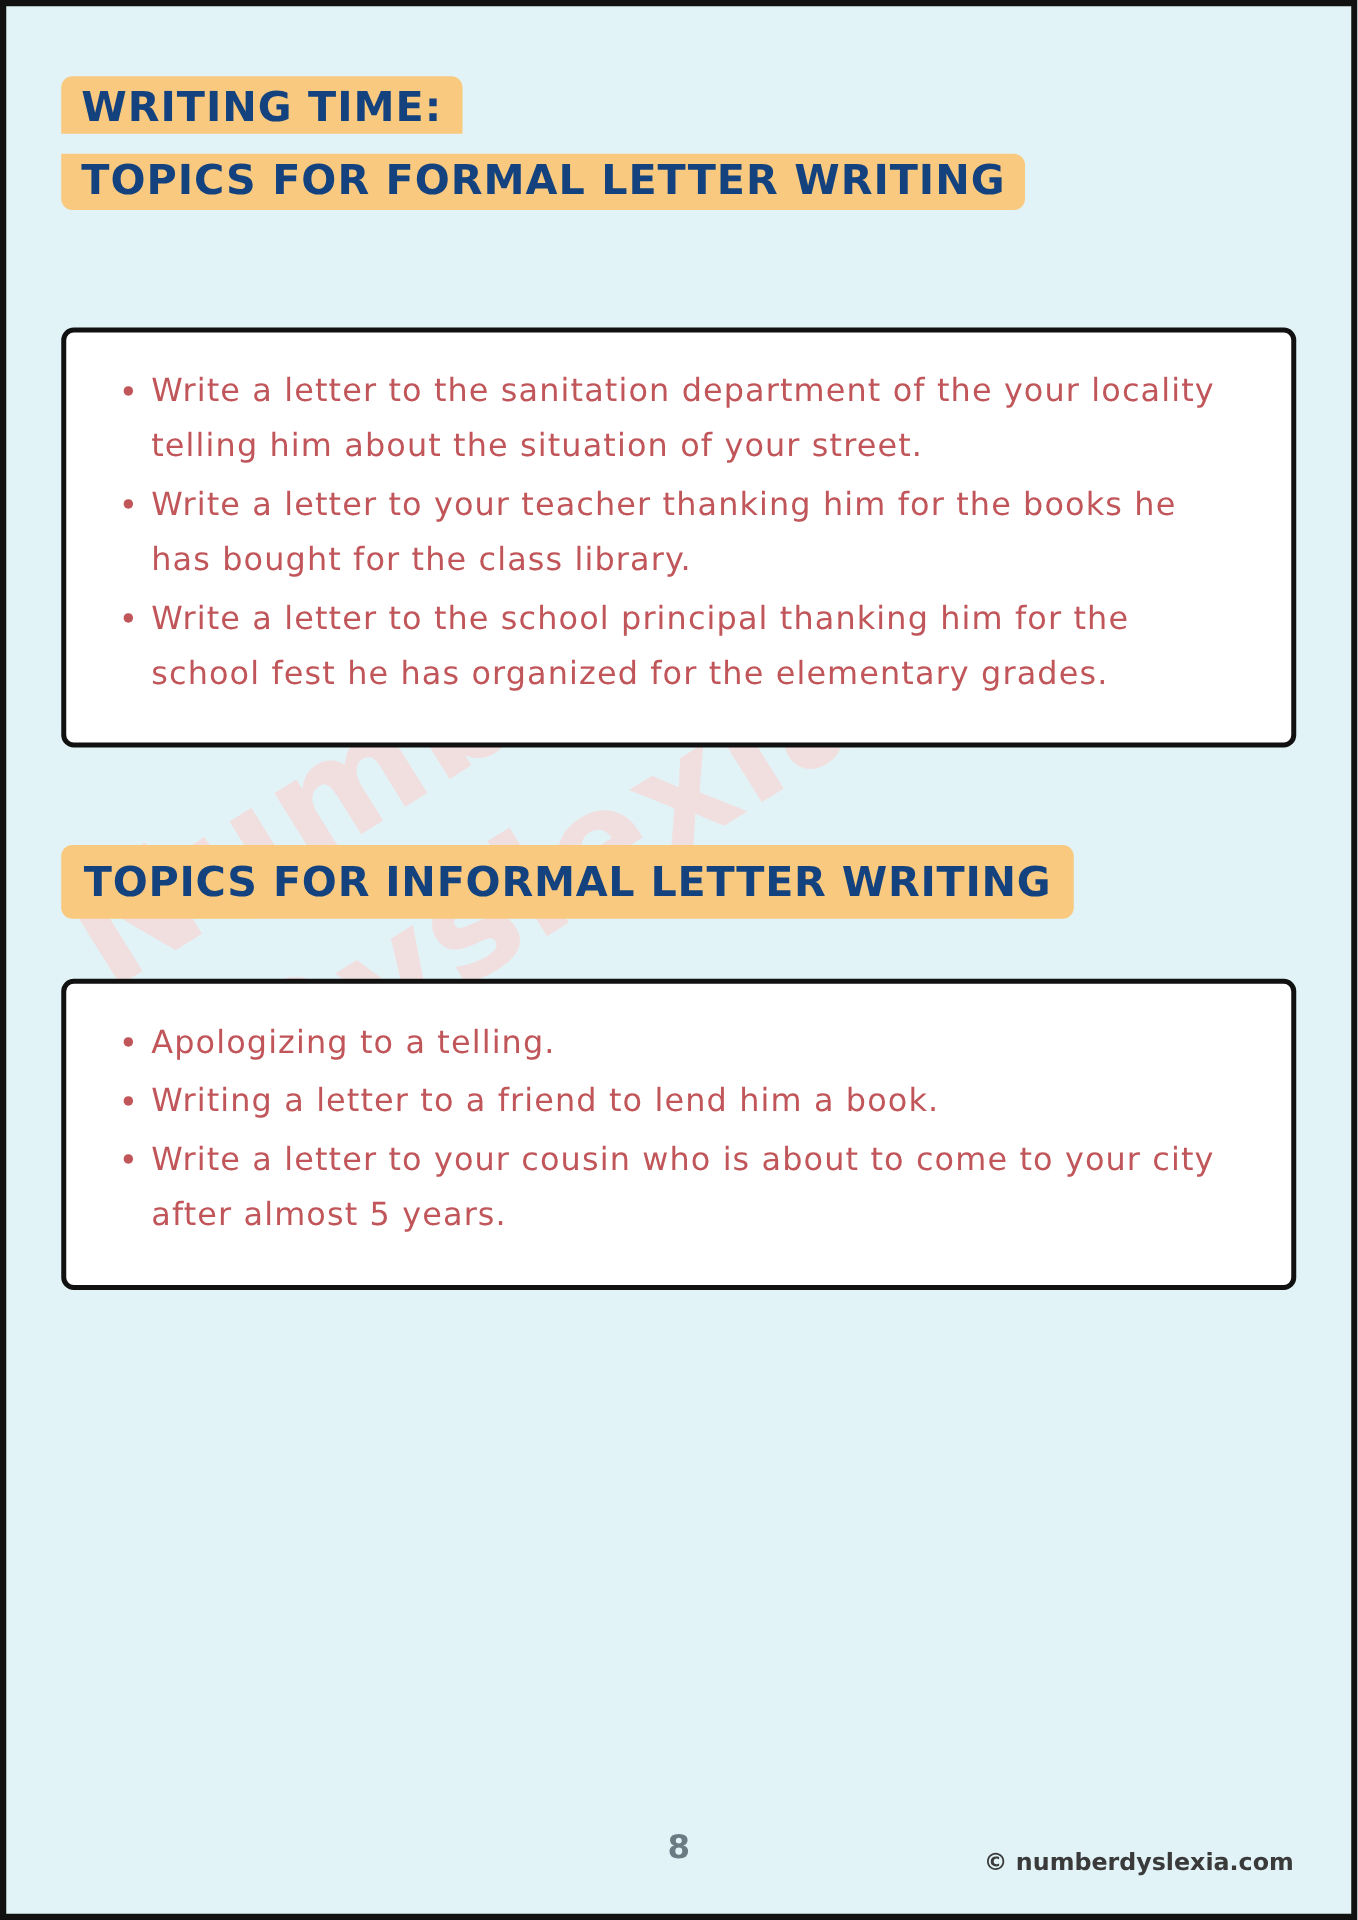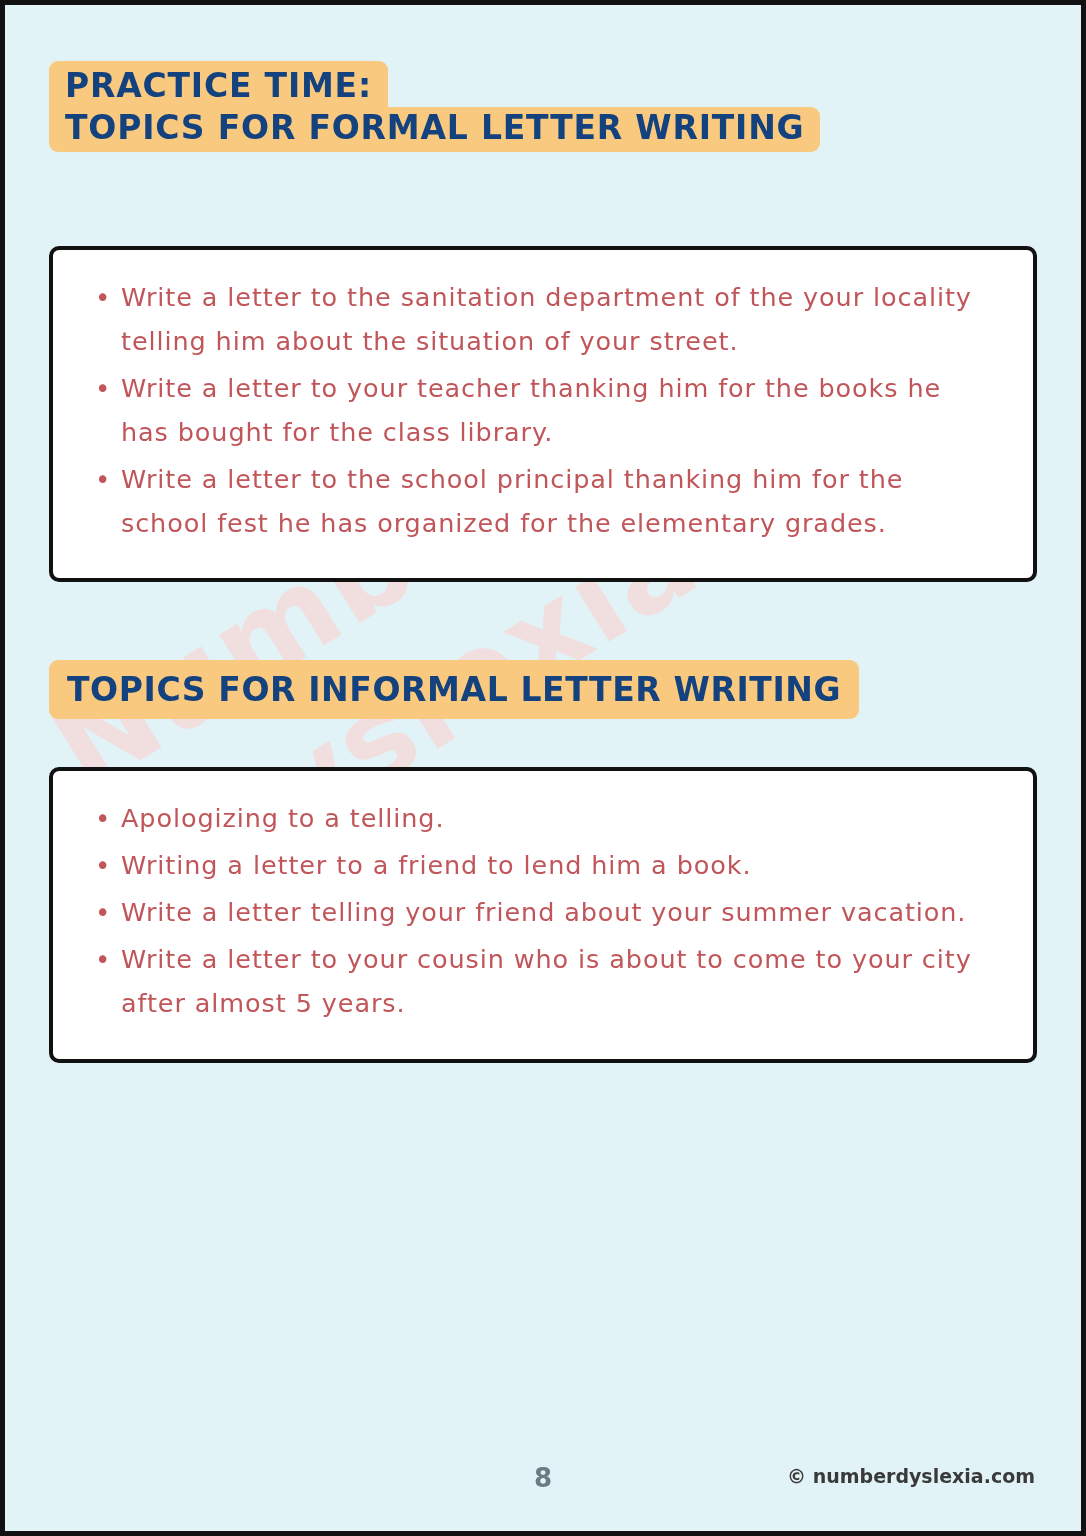--- a/index.html
+++ b/index.html
@@ -74,21 +74,21 @@
     padding: 8px 16px 7px 16px;
     line-height: 1.05;
     font-family: "DejaVu Sans", sans-serif;
   }
   .title-line.first {
     border-radius: 9px 9px 0 0;
     padding-bottom: 3px;
   }
   .title-line.second {
     border-radius: 0 9px 9px 9px;
-    margin-top: 0;
+    margin-top: 16px;
     padding-top: 4px;
   }
   .section-heading {
     display: inline-block;
     background: #f9c97f;
     color: #13427e;
     font-size: 33px;
     font-weight: 700;
     letter-spacing: 0.6px;
     padding: 10px 18px 10px 18px;
@@ -142,21 +142,21 @@
     right: 0;
     text-align: center;
     color: #6b7b83;
     font-size: 26px;
     font-weight: 700;
     font-family: "DejaVu Sans", sans-serif;
   }
   .credit {
     position: absolute;
     right: 46px;
-    bottom: 16px;
+    bottom: 2px;
     color: #3a3a3a;
     font-size: 19px;
     font-weight: 700;
     font-family: "DejaVu Sans", sans-serif;
     text-align: center;
   }
 </style>
 </head>
 <body>
 
@@ -164,21 +164,21 @@
 
   <div class="watermark">
     <span>Number</span>
     <span class="wm-line2">Dyslexia</span>
   </div>
   <div class="wm-logo">?3</div>
 
   <div class="content">
 
     <div class="title-block">
-      <div><span class="title-line first">PRACTICE TIME:</span></div>
+      <div><span class="title-line first">WRITING TIME:</span></div>
       <div><span class="title-line second">TOPICS FOR FORMAL LETTER WRITING</span></div>
     </div>
 
     <div class="spacer-1"></div>
 
     <div class="card">
       <ul>
         <li>Write a letter to the sanitation department of the your locality telling him about the situation of your street.</li>
         <li>Write a letter to your teacher thanking him for the books he has bought for the class library.</li>
         <li>Write a letter to the school principal thanking him for the school fest he has organized for the elementary grades.</li>
@@ -190,21 +190,20 @@
     <div>
       <span class="section-heading">TOPICS FOR INFORMAL LETTER WRITING</span>
     </div>
 
     <div class="spacer-3"></div>
 
     <div class="card">
       <ul>
         <li>Apologizing to a telling.</li>
         <li>Writing a letter to a friend to lend him a book.</li>
-        <li>Write a letter telling your friend about your summer vacation.</li>
         <li>Write a letter to your cousin who is about to come to your city after almost 5 years.</li>
       </ul>
     </div>
 
   </div>
 
   <div class="footer">
     <div class="page-number">8</div>
     <div class="credit">© numberdyslexia.com</div>
   </div>

